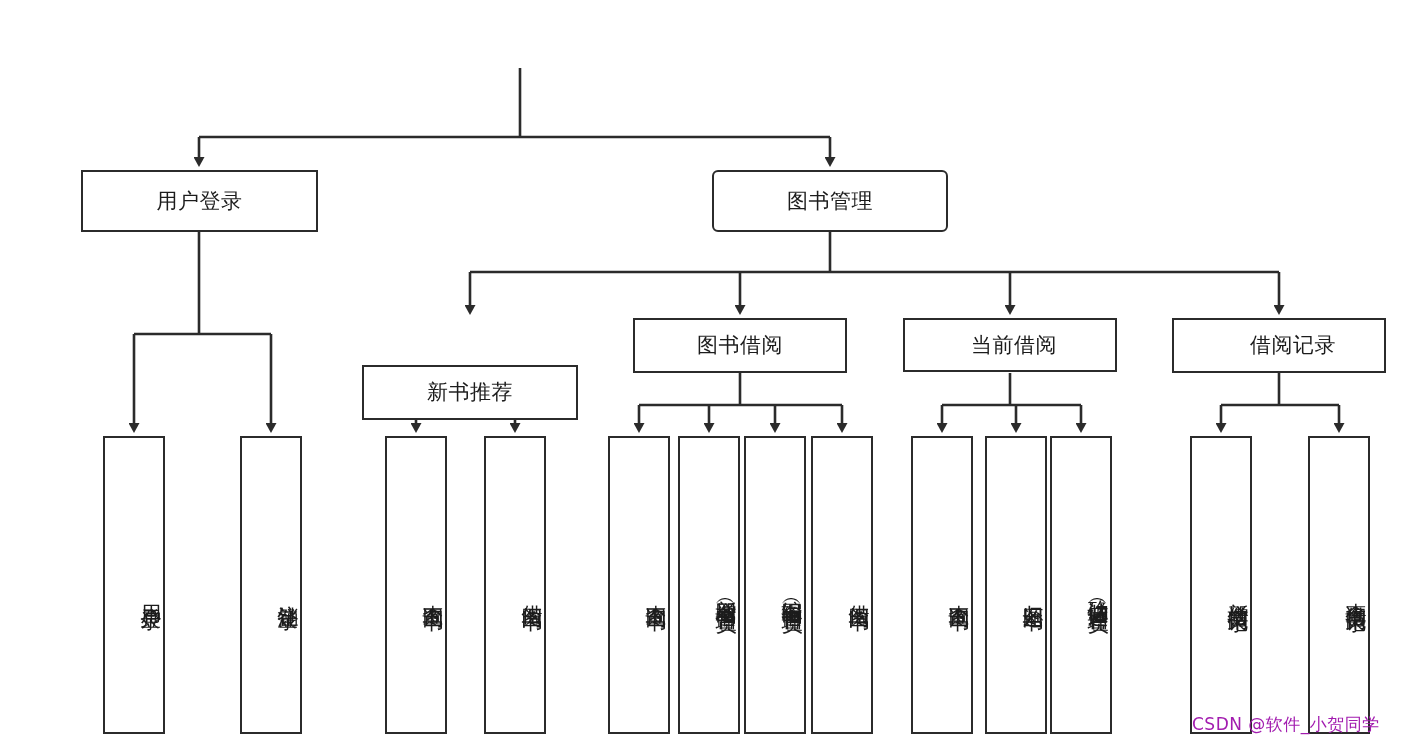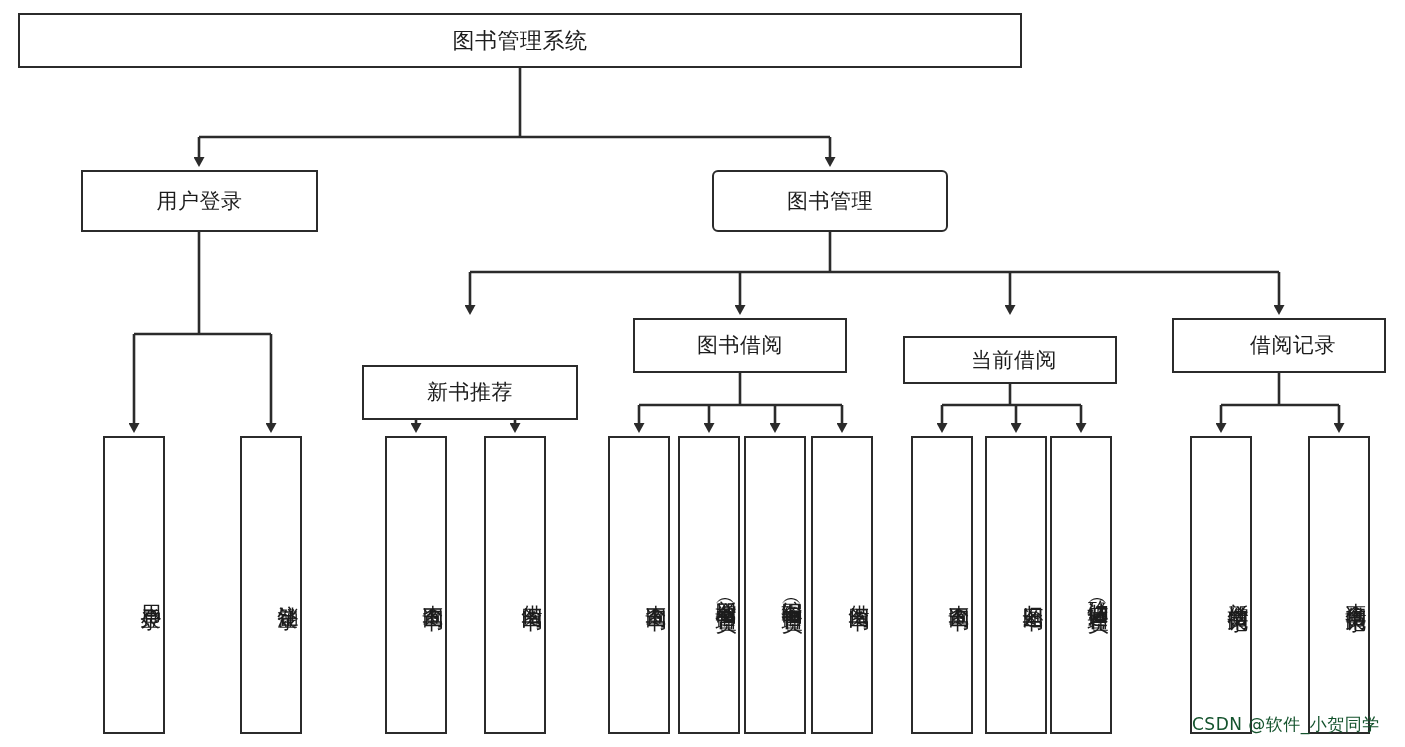--- a/index.html
+++ b/index.html
@@ -55,21 +55,21 @@
     top: 0;
     width: 1405px;
     height: 747px;
     pointer-events: none;
   }
   .watermark {
     position: absolute;
     left: 1192px;
     top: 713px;
     font-size: 17px;
-    color: #14532d;
+    color: #a21caf;
     white-space: nowrap;
     letter-spacing: 0.5px;
   }
 </style>
 </head>
 <body>
 
 <div id="canvas">
 
   <svg id="edges" viewBox="0 0 1405 747" xmlns="http://www.w3.org/2000/svg">
@@ -115,40 +115,37 @@
       <path d="M1016,405 L1016,424" marker-end="url(#arrow)"></path>
       <path d="M1081,405 L1081,424" marker-end="url(#arrow)"></path>
 
       <path d="M1279,373 L1279,405"></path>
       <path d="M1221,405 L1339,405"></path>
       <path d="M1221,405 L1221,424" marker-end="url(#arrow)"></path>
       <path d="M1339,405 L1339,424" marker-end="url(#arrow)"></path>
     </g>
   </svg>
 
-  <div class="node node-h node-root" id="root-node" style="left: 18px; top: 13px; width: 1004px; height: 55px;">
-    <span>图书管理系统</span>
-  </div>
 
   <div id="level2-layer">
       <div class="node node-h" style="left: 81px; top: 170px; width: 237px; height: 62px;">
         <span>用户登录</span>
       </div>
       <div class="node node-h" style="left: 712px; top: 170px; width: 236px; height: 62px; border-radius: 6px;">
         <span>图书管理</span>
       </div>
     </div>
   <div id="level3-layer">
       <div class="node node-h" style="left: 362px; top: 318px; width: 216px; height: 55px; margin-top: 47px;">
         <span>新书推荐</span>
       </div>
       <div class="node node-h" style="left: 633px; top: 318px; width: 214px; height: 55px;">
         <span>图书借阅</span>
       </div>
-      <div class="node node-h" style="left: 903px; top: 336px; width: 214px; height: 48px; padding-left: 8px;">
+      <div class="node node-h" style="left: 903px; top: 318px; width: 214px; height: 54px; padding-left: 8px;">
         <span>当前借阅</span>
       </div>
       <div class="node node-h" style="left: 1172px; top: 318px; width: 214px; height: 55px; padding-left: 28px;">
         <span>借阅记录</span>
       </div>
     </div>
   <div id="leaf-layer">
       <div class="node node-v" style="left: 103px; top: 436px; width: 62px; height: 298px;">
         <span>用户登录</span>
       </div>

